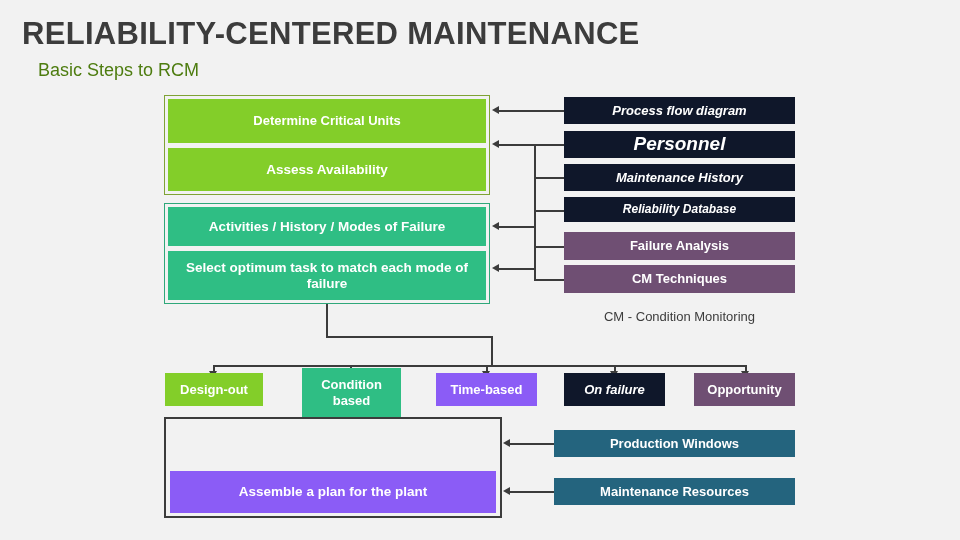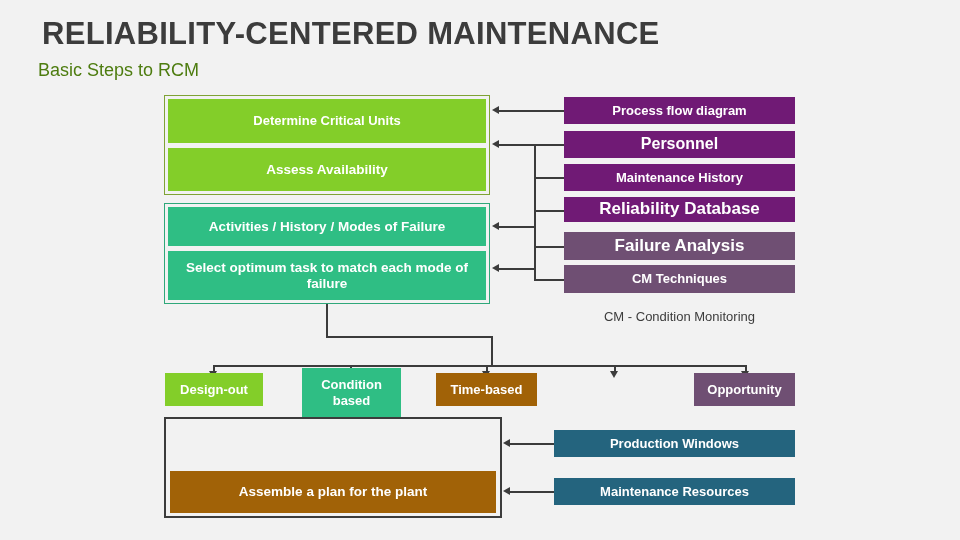--- a/index.html
+++ b/index.html
@@ -6,21 +6,21 @@
   body{
     width:960px;height:540px;
     background:#F2F2F2;
     font-family:"Liberation Sans", sans-serif;
     overflow:hidden;
     position:relative;
   }
   #slide{position:absolute;left:0;top:0;width:960px;height:540px;}
 
   .title{
-    position:absolute;left:42px;top:16px;
+    position:absolute;left:22px;top:16px;
     font-size:31px;font-weight:bold;color:#3C3C3C;
     letter-spacing:0.3px;white-space:nowrap;
   }
   .subtitle{
     position:absolute;left:38px;top:60px;
     font-size:18px;color:#4d7c0f;font-weight:normal;white-space:nowrap;
   }
 
   
   .frame{position:absolute;background:#F2F2F2;box-sizing:border-box;}
@@ -31,23 +31,23 @@
   
   .node{
     position:absolute;box-sizing:border-box;
     display:flex;align-items:center;justify-content:center;
     color:#FFFFFF;text-align:center;
     font-weight:bold;line-height:1.18;
     padding:2px 6px;
   }
   .c-green{background:#83CE29;}
   .c-teal{background:#2FBE84;}
-  .c-slate{background:#701a75;}
+  .c-slate{background:#0f172a;font-style:italic;}
   .c-plum{background:#6F4F73;}
-  .c-blue{background:#a16207;}
+  .c-blue{background:#8b5cf6;}
   .c-darkblue{background:#24647E;}
 
   .note{
     position:absolute;font-size:13px;color:#3C3C3C;
     text-align:center;white-space:nowrap;
   }
 
   
   .ln{position:absolute;background:#3C3C3C;}
   .ln-h{height:1.5px;}
@@ -75,24 +75,24 @@
 
   <div class="frame frame-green" style="left:164px;top:95px;width:326px;height:100px;"></div>
   <div class="node c-green" style="left:168px;top:99px;width:318px;height:44px;font-size:13px;">Determine Critical Units</div>
   <div class="node c-green" style="left:168px;top:148px;width:318px;height:43px;font-size:13.5px;">Assess Availability</div>
 
   <div class="frame frame-teal" style="left:164px;top:203px;width:326px;height:101px;"></div>
   <div class="node c-teal" style="left:168px;top:207px;width:318px;height:39px;font-size:13.5px;">Activities / History / Modes of Failure</div>
   <div class="node c-teal" style="left:168px;top:251px;width:318px;height:49px;font-size:13.5px;">Select optimum task to match each mode of failure</div>
 
   <div class="node c-slate" style="left:564px;top:97px;width:231px;height:27px;font-size:13px;">Process flow diagram</div>
-  <div class="node c-slate" style="left:564px;top:131px;width:231px;height:27px;font-size:16px;">Personnel</div>
+  <div class="node c-slate" style="left:564px;top:131px;width:231px;height:27px;font-size:19px;">Personnel</div>
   <div class="node c-slate" style="left:564px;top:164px;width:231px;height:27px;font-size:13px;">Maintenance History</div>
-  <div class="node c-slate" style="left:564px;top:197px;width:231px;height:25px;font-size:17px;">Reliability Database</div>
-  <div class="node c-plum" style="left:564px;top:232px;width:231px;height:28px;font-size:17px;">Failure Analysis</div>
+  <div class="node c-slate" style="left:564px;top:197px;width:231px;height:25px;font-size:12px;">Reliability Database</div>
+  <div class="node c-plum" style="left:564px;top:232px;width:231px;height:28px;font-size:13px;">Failure Analysis</div>
   <div class="node c-plum" style="left:564px;top:265px;width:231px;height:28px;font-size:13px;">CM Techniques</div>
   <div class="note" style="left:564px;top:309px;width:231px;">CM - Condition Monitoring</div>
 
   <div class="ln ln-h" style="left:499px;top:110px;width:65px;"></div>
   <div class="arrow-left" style="left:492px;top:106px;"></div>
 
   <div class="ln ln-h" style="left:534px;top:144px;width:30px;"></div>
   <div class="ln ln-h" style="left:534px;top:177px;width:30px;"></div>
   <div class="ln ln-h" style="left:534px;top:210px;width:30px;"></div>
 
@@ -123,20 +123,21 @@
   <div class="ln ln-v" style="left:486px;top:365px;height:8px;"></div>
   <div class="arrow-down" style="left:482px;top:371px;"></div>
   <div class="ln ln-v" style="left:614px;top:365px;height:8px;"></div>
   <div class="arrow-down" style="left:610px;top:371px;"></div>
   <div class="ln ln-v" style="left:745px;top:365px;height:8px;"></div>
   <div class="arrow-down" style="left:741px;top:371px;"></div>
 
   <div class="node c-green" style="left:165px;top:373px;width:98px;height:33px;font-size:13px;">Design-out</div>
   <div class="node c-teal" style="left:302px;top:368px;width:99px;height:49px;font-size:13px;">Condition based</div>
   <div class="node c-blue" style="left:436px;top:373px;width:101px;height:33px;font-size:13px;">Time-based</div>
+  <div class="node c-slate" style="left:564px;top:373px;width:101px;height:33px;font-size:13px;">On failure</div>
   <div class="node c-plum" style="left:694px;top:373px;width:101px;height:33px;font-size:13px;">Opportunity</div>
 
   <div class="frame frame-dark" style="left:164px;top:417px;width:338px;height:101px;"></div>
   <div class="node c-blue" style="left:170px;top:471px;width:326px;height:42px;font-size:13.5px;">Assemble a plan for the plant</div>
 
   <div class="node c-darkblue" style="left:554px;top:430px;width:241px;height:27px;font-size:13px;">Production Windows</div>
   <div class="node c-darkblue" style="left:554px;top:478px;width:241px;height:27px;font-size:13px;">Maintenance Resources</div>
 
   <div class="ln ln-h" style="left:510px;top:443px;width:44px;"></div>
   <div class="arrow-left" style="left:503px;top:439px;"></div>

